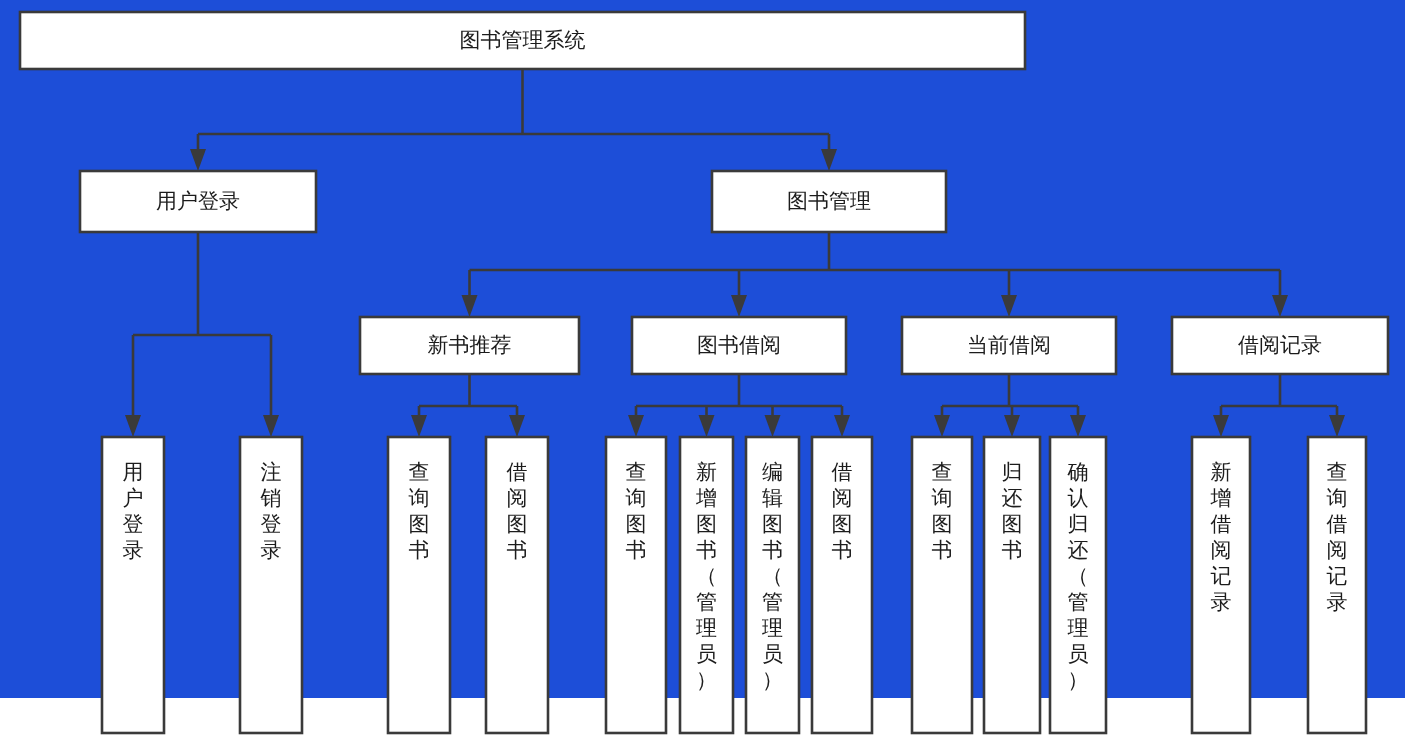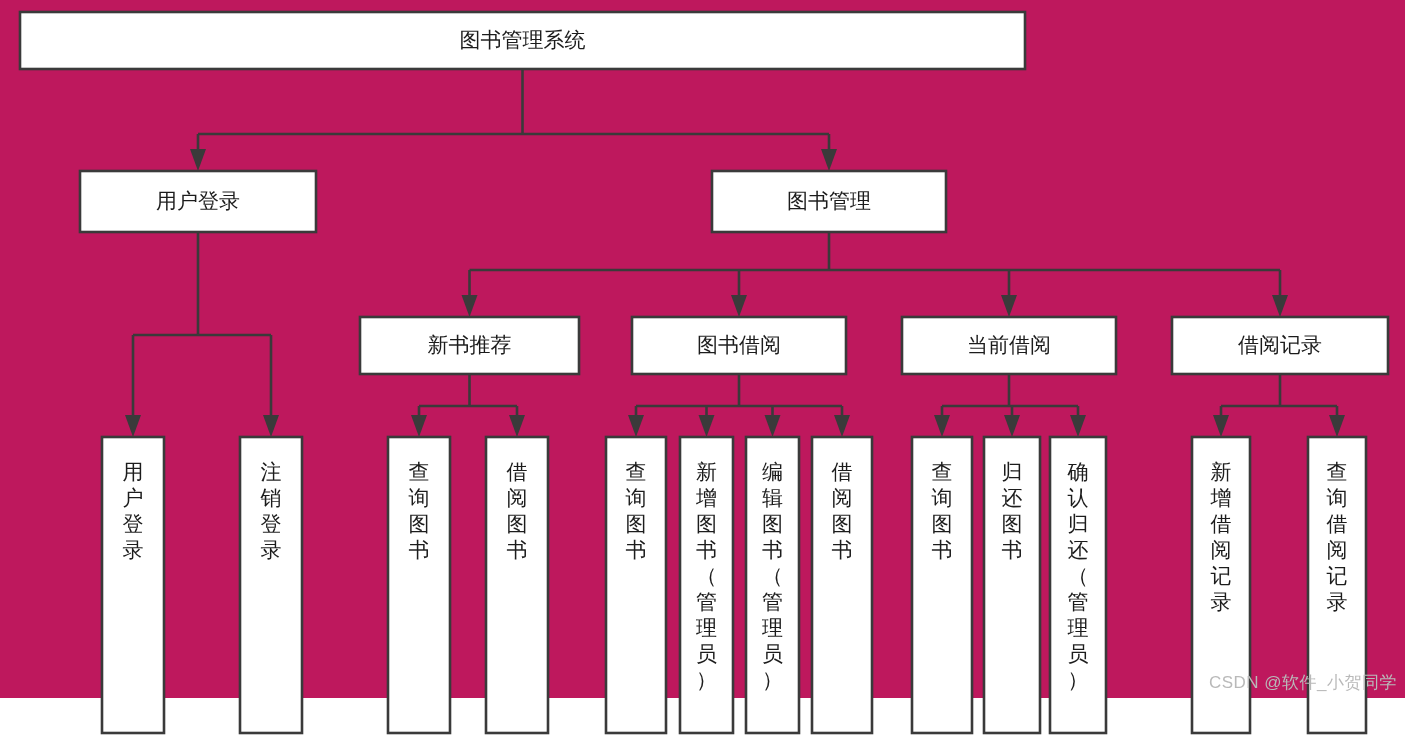--- a/index.html
+++ b/index.html
@@ -10,21 +10,21 @@
   body {
     width: 1405px;
     height: 747px;
     font-family: "Liberation Sans", sans-serif;
     overflow: hidden;
   }
   #diagram-root {
     position: relative;
     width: 1405px;
     height: 698px;
-    background: #be185d;
+    background: #1d4ed8;
   }
   svg#flow {
     position: absolute;
     left: 0;
     top: 0;
     width: 1405px;
     height: 747px;
     display: block;
   }
   .node-box {
@@ -202,14 +202,13 @@
         <g>
           <rect x="1192" y="437" width="58" height="296" class="node-box"></rect>
           <text x="1221" y="479" class="node-label-v"><tspan x="1221" dy="0">新</tspan><tspan x="1221" dy="26">增</tspan><tspan x="1221" dy="26">借</tspan><tspan x="1221" dy="26">阅</tspan><tspan x="1221" dy="26">记</tspan><tspan x="1221" dy="26">录</tspan></text>
         </g>
         <g>
           <rect x="1308" y="437" width="58" height="296" class="node-box"></rect>
           <text x="1337" y="479" class="node-label-v"><tspan x="1337" dy="0">查</tspan><tspan x="1337" dy="26">询</tspan><tspan x="1337" dy="26">借</tspan><tspan x="1337" dy="26">阅</tspan><tspan x="1337" dy="26">记</tspan><tspan x="1337" dy="26">录</tspan></text>
         </g>
       </g>
   </svg>
-  <div class="watermark">CSDN @软件_小贺同学</div>
 </div>
 
 </body></html>

